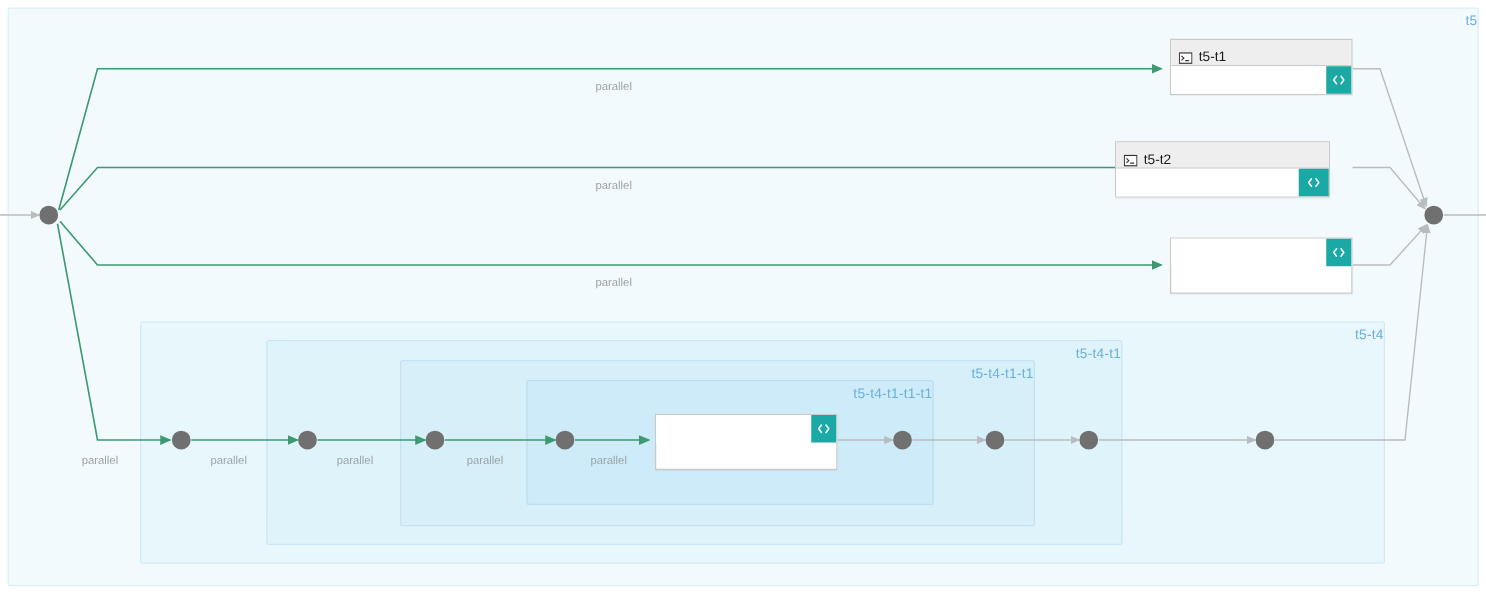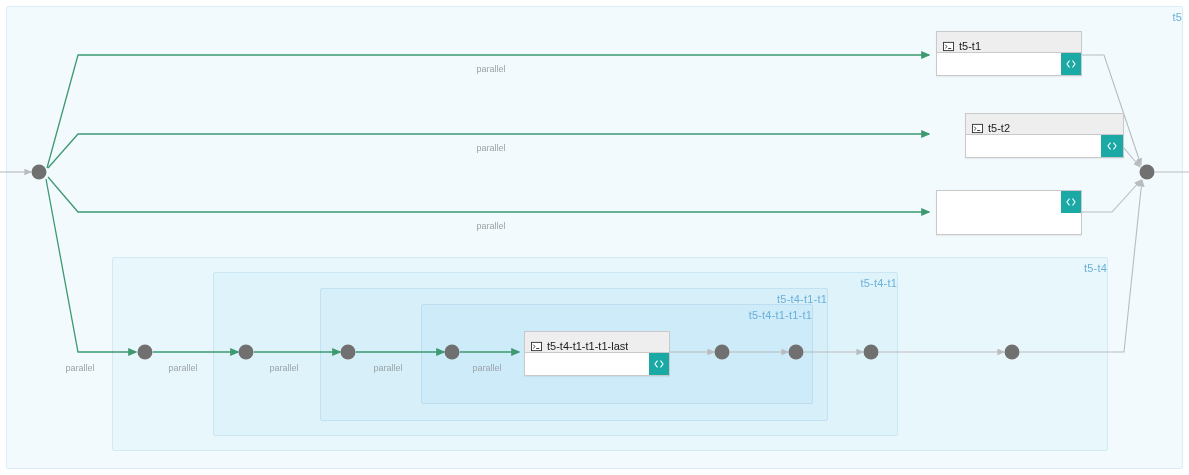--- a/index.html
+++ b/index.html
@@ -126,21 +126,21 @@
       </div>
       <div class="group g-l1" style="left: 112px; top: 257px; width: 996px; height: 194px;">
         <div class="group-label">t5-t4</div>
       </div>
       <div class="group g-l2" style="left: 213px; top: 272px; width: 685px; height: 164px;">
         <div class="group-label">t5-t4-t1</div>
       </div>
       <div class="group g-l3" style="left: 320px; top: 288px; width: 508px; height: 133px;">
         <div class="group-label">t5-t4-t1-t1</div>
       </div>
-      <div class="group g-l4" style="left: 421px; top: 304px; width: 392px; height: 100px;">
+      <div class="group g-l4" style="left: 421px; top: 304px; width: 326px; height: 100px;">
         <div class="group-label">t5-t4-t1-t1-t1</div>
       </div>
     </div>
 
   <svg id="edges" viewBox="0 0 1189 475" xmlns="http://www.w3.org/2000/svg">
     <defs>
       <marker id="arrow-green" markerWidth="7" markerHeight="7" refX="6" refY="3" orient="auto" markerUnits="strokeWidth">
         <path d="M0,0 L7,3 L0,6 z" fill="#3d9970"></path>
       </marker>
       <marker id="arrow-gray" markerWidth="7" markerHeight="7" refX="6" refY="3" orient="auto" markerUnits="strokeWidth">
@@ -194,21 +194,21 @@
         </div>
         <div class="card-body">
           <input type="text" placeholder="" style="flex: 1 1 auto; border: 0px; outline: 0px; background: rgb(255, 255, 255); font-size: 11px; padding: 0px 5px; font-family: &quot;Liberation Sans&quot;, sans-serif; min-width: 0px;">
           <div class="code-btn" style="background: rgb(27, 169, 166);">
             <svg viewBox="0 0 16 16" width="12" height="12">
               <path d="M5.6,4 L2.6,8 L5.6,12 M10.4,4 L13.4,8 L10.4,12" fill="none" stroke="#ffffff" stroke-width="1.6" stroke-linecap="round" stroke-linejoin="round"></path>
             </svg>
           </div>
         </div>
       </div>
-      <div class="card" style="left: 965px; top: 113px; width: 159px; height: 45px;">
+      <div class="card" style="left: 892px; top: 113px; width: 172px; height: 45px;">
         <div class="card-header">
           <svg class="card-icon" viewBox="0 0 12 12">
             <rect x="0.5" y="1.5" width="11" height="9" fill="#ffffff" stroke="#333"></rect>
             <path d="M2.4,4 L4.4,6 L2.4,8" fill="none" stroke="#333" stroke-width="1"></path>
             <path d="M5.6,8.2 L9,8.2" stroke="#333" stroke-width="1"></path>
           </svg>
           <span class="card-title">t5-t2</span>
         </div>
         <div class="card-body">
           <input type="text" placeholder="" style="flex: 1 1 auto; border: 0px; outline: 0px; background: rgb(255, 255, 255); font-size: 11px; padding: 0px 5px; font-family: &quot;Liberation Sans&quot;, sans-serif; min-width: 0px;">
@@ -223,28 +223,20 @@
         <div class="card-body">
           <input type="text" placeholder="" style="flex: 1 1 auto; border: 0px; outline: 0px; background: rgb(255, 255, 255); font-size: 11px; padding: 0px 5px; font-family: &quot;Liberation Sans&quot;, sans-serif; min-width: 0px;">
           <div class="code-btn" style="background: rgb(27, 169, 166);">
             <svg viewBox="0 0 16 16" width="12" height="12">
               <path d="M5.6,4 L2.6,8 L5.6,12 M10.4,4 L13.4,8 L10.4,12" fill="none" stroke="#ffffff" stroke-width="1.6" stroke-linecap="round" stroke-linejoin="round"></path>
             </svg>
           </div>
         </div>
       </div>
       <div class="card" style="left: 524px; top: 331px; width: 146px; height: 45px;">
-        <div class="card-header">
-          <svg class="card-icon" viewBox="0 0 12 12">
-            <rect x="0.5" y="1.5" width="11" height="9" fill="#ffffff" stroke="#333"></rect>
-            <path d="M2.4,4 L4.4,6 L2.4,8" fill="none" stroke="#333" stroke-width="1"></path>
-            <path d="M5.6,8.2 L9,8.2" stroke="#333" stroke-width="1"></path>
-          </svg>
-          <span class="card-title">t5-t4-t1-t1-t1-last</span>
-        </div>
         <div class="card-body">
           <input type="text" placeholder="" style="flex: 1 1 auto; border: 0px; outline: 0px; background: rgb(255, 255, 255); font-size: 11px; padding: 0px 5px; font-family: &quot;Liberation Sans&quot;, sans-serif; min-width: 0px;">
           <div class="code-btn" style="background: rgb(27, 169, 166);">
             <svg viewBox="0 0 16 16" width="12" height="12">
               <path d="M5.6,4 L2.6,8 L5.6,12 M10.4,4 L13.4,8 L10.4,12" fill="none" stroke="#ffffff" stroke-width="1.6" stroke-linecap="round" stroke-linejoin="round"></path>
             </svg>
           </div>
         </div>
       </div>
     </div>

